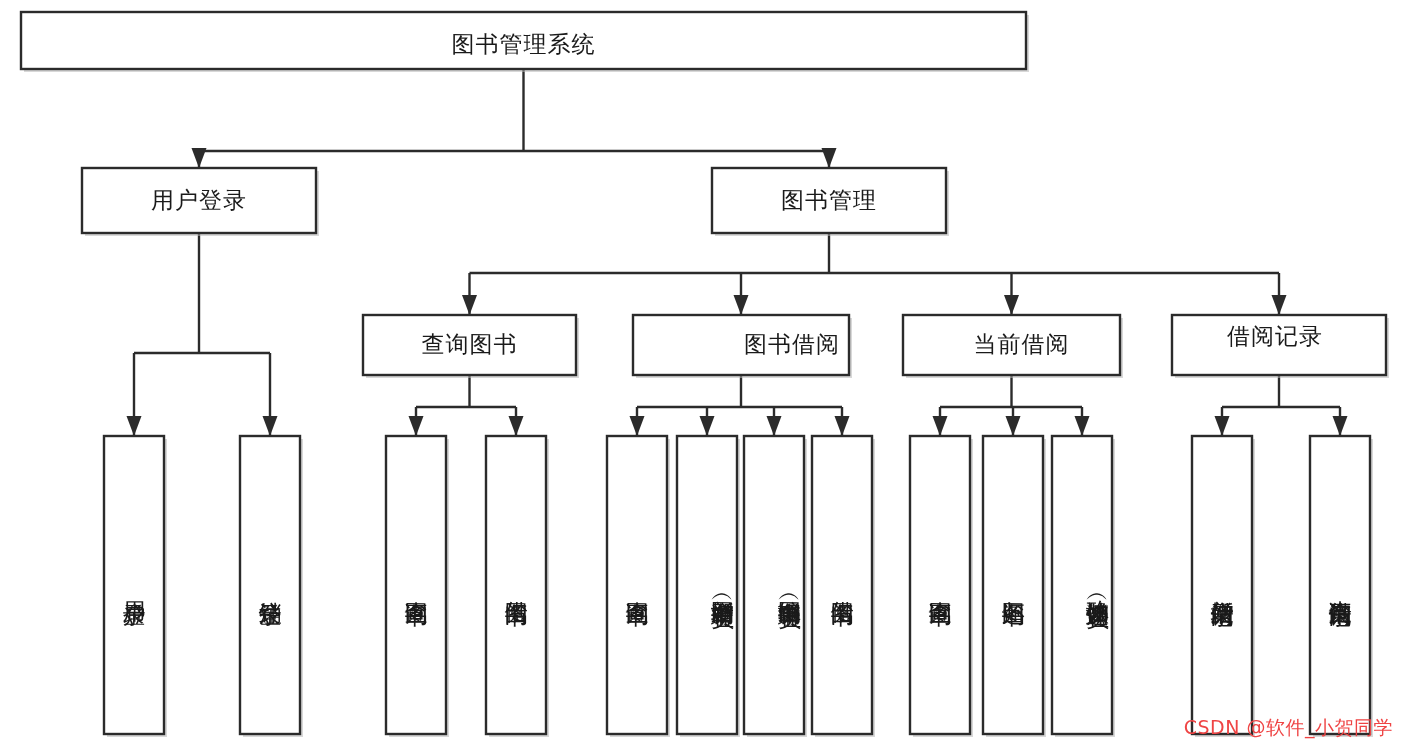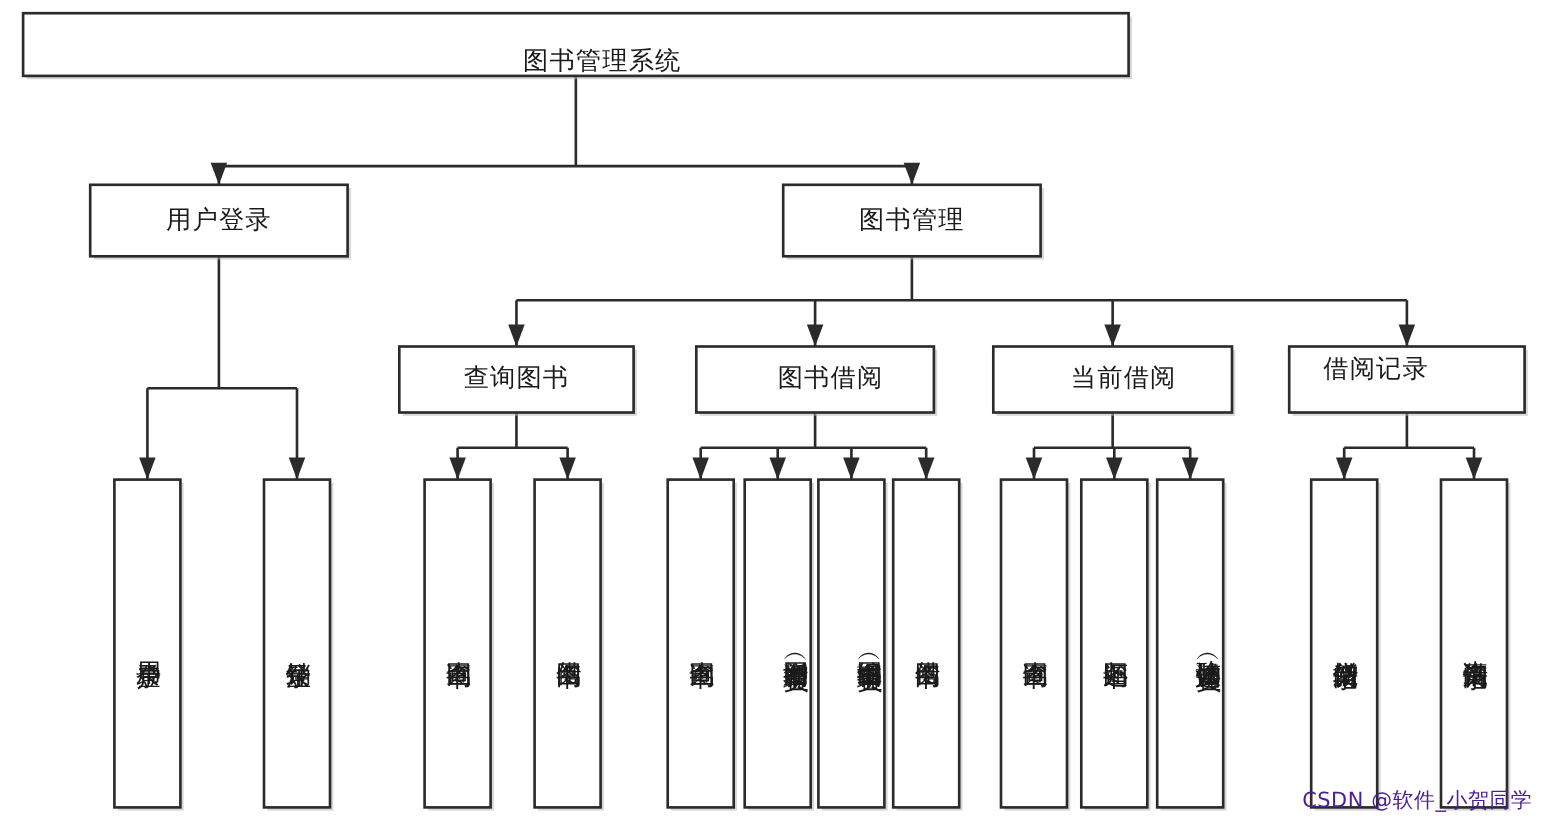--- a/index.html
+++ b/index.html
@@ -71,21 +71,21 @@
     pointer-events: none;
   }
   .node-label-v.center-v {
     align-items: center;
   }
   #watermark {
     position: absolute;
     right: 12px;
     bottom: 6px;
     font-size: 19px;
-    color: #4c1d95;
+    color: #ef4444;
     letter-spacing: 0.5px;
     white-space: nowrap;
     font-family: "DejaVu Sans", "Liberation Sans", sans-serif;
   }
 </style>
 </head>
 <body>
 
 <div id="diagram-root">
 
@@ -182,27 +182,27 @@
         <rect x="1055" y="439" width="60" height="298" class="node-shadow"></rect>
         <rect x="1052" y="436" width="60" height="298" class="node-box"></rect>
         <rect x="1195" y="439" width="60" height="298" class="node-shadow"></rect>
         <rect x="1192" y="436" width="60" height="298" class="node-box"></rect>
         <rect x="1313" y="439" width="60" height="298" class="node-shadow"></rect>
         <rect x="1310" y="436" width="60" height="298" class="node-box"></rect>
       </g>
   </svg>
 
   <div id="label-layer">
-      <div class="node-label-h" style="left: 21px; top: 28px; width: 1005px; height: 57px; padding-left: 24px;">图书管理系统</div>
+      <div class="node-label-h" style="left: 21px; top: 16px; width: 1005px; height: 57px;">图书管理系统</div>
       <div class="node-label-h" style="left: 82px; top: 168px; width: 234px; height: 65px;">用户登录</div>
       <div class="node-label-h" style="left: 712px; top: 168px; width: 234px; height: 65px;">图书管理</div>
       <div class="node-label-h" style="left: 363px; top: 315px; width: 213px; height: 60px;">查询图书</div>
-      <div class="node-label-h" style="left: 633px; top: 315px; width: 244px; height: 60px;">图书借阅</div>
+      <div class="node-label-h" style="left: 633px; top: 315px; width: 244px; height: 60px; padding-left: 37px;">图书借阅</div>
       <div class="node-label-h" style="left: 903px; top: 315px; width: 237px; height: 60px;">当前借阅</div>
-      <div class="node-label-h" style="left: 1144px; top: 315px; width: 214px; height: 44px;">借阅记录</div>
+      <div class="node-label-h" style="left: 1168px; top: 315px; width: 214px; height: 44px;">借阅记录</div>
       <div class="node-label-v center-v" style="left: 104px; top: 436px; width: 60px; height: 298px;">用户登录</div>
       <div class="node-label-v center-v" style="left: 240px; top: 436px; width: 60px; height: 298px;">注销登录</div>
       <div class="node-label-v center-v" style="left: 386px; top: 436px; width: 60px; height: 298px;">查询图书</div>
       <div class="node-label-v center-v" style="left: 486px; top: 436px; width: 60px; height: 298px;">借阅图书</div>
       <div class="node-label-v center-v" style="left: 607px; top: 436px; width: 60px; height: 298px;">查询图书</div>
       <div class="node-label-v" style="left: 677px; top: 444px; width: 60px; height: 284px;">新增图书（管理员）</div>
       <div class="node-label-v" style="left: 744px; top: 444px; width: 60px; height: 284px;">编辑图书（管理员）</div>
       <div class="node-label-v center-v" style="left: 812px; top: 436px; width: 60px; height: 298px;">借阅图书</div>
       <div class="node-label-v center-v" style="left: 910px; top: 436px; width: 60px; height: 298px;">查询图书</div>
       <div class="node-label-v center-v" style="left: 983px; top: 436px; width: 60px; height: 298px;">归还图书</div>

